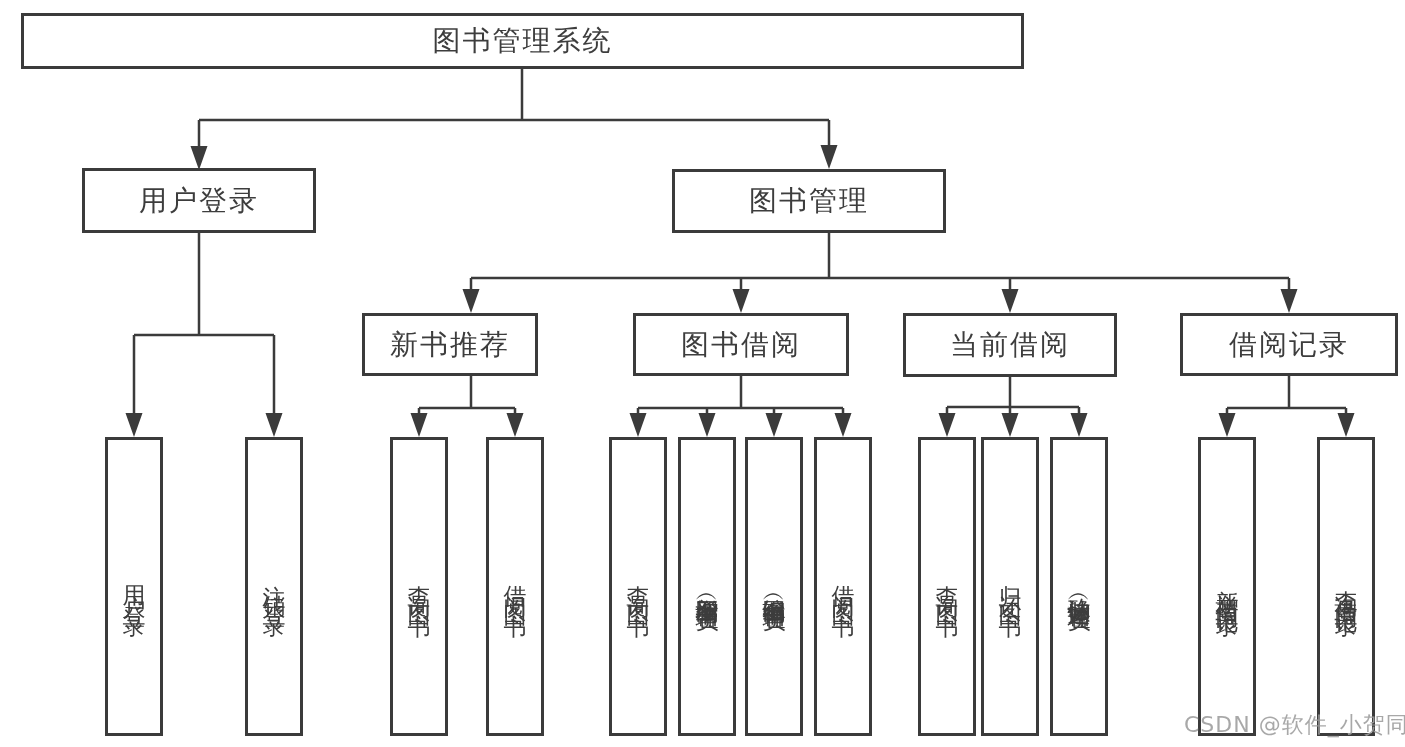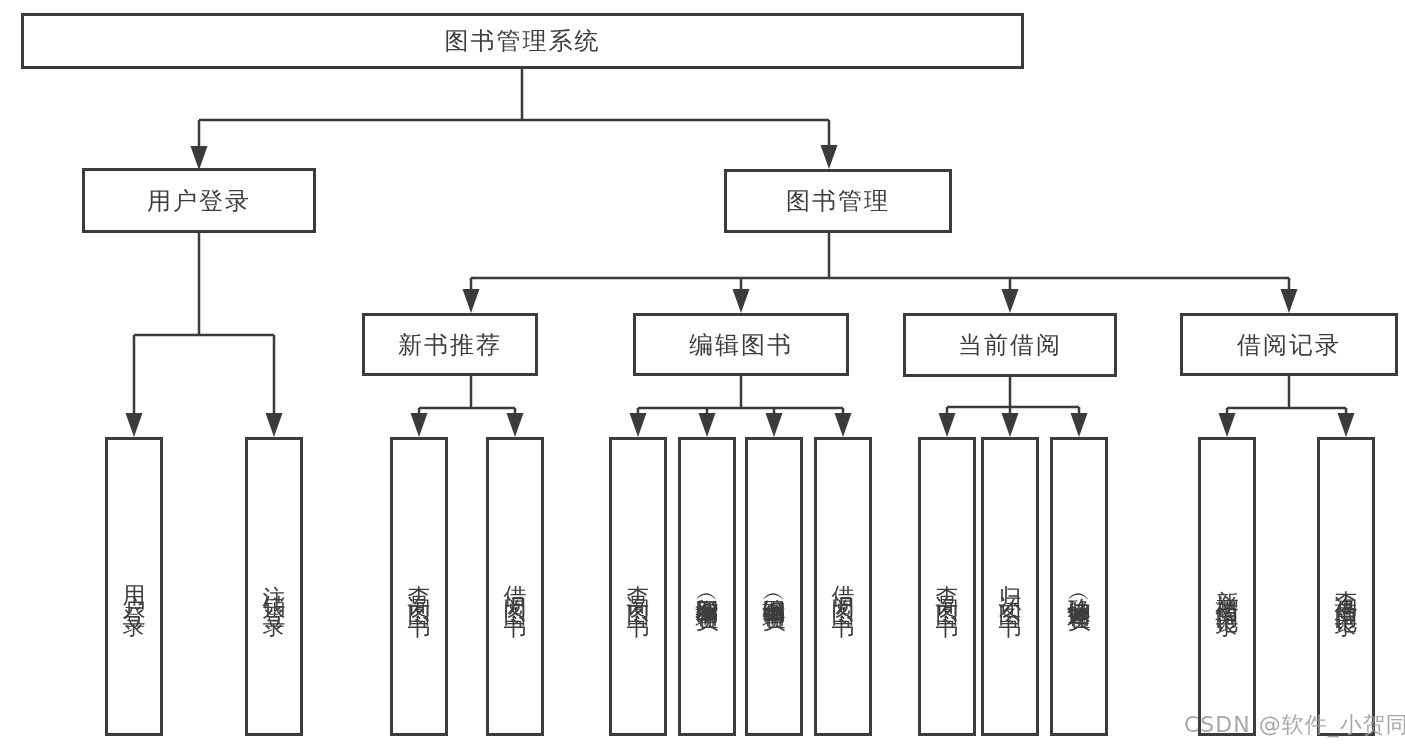--- a/index.html
+++ b/index.html
@@ -16,21 +16,21 @@
   .box{
     position:absolute;
     box-sizing:border-box;
     border:3px solid #3b3b3b;
     background:#ffffff;
     display:grid;
     place-items:center;
     color:#3d3d3d;
   }
   .box.h span{
-    font-size:24px;
+    font-size:28px;
     letter-spacing:2px;
     white-space:nowrap;
     color:#3d3d3d;
   }
   .box.v span{
     writing-mode:vertical-rl;
     text-orientation:mixed;
     font-size:23px;
     letter-spacing:10px;
     line-height:1;
@@ -84,29 +84,29 @@
       M1337.5,413 L1354.5,413 L1346,437 Z"></path>
   </svg>
 
   <div class="box h" style="left:21px;top:13px;width:1003px;height:56px">
     <span>图书管理系统</span>
   </div>
 
   <div class="box h" style="left:82px;top:168px;width:234px;height:65px">
     <span>用户登录</span>
   </div>
-  <div class="box h" style="left:724px;top:169px;width:228px;height:64px">
+  <div class="box h" style="left:672px;top:169px;width:274px;height:64px">
     <span>图书管理</span>
   </div>
 
   <div class="box h" style="left:362px;top:313px;width:176px;height:63px">
     <span>新书推荐</span>
   </div>
   <div class="box h" style="left:633px;top:313px;width:216px;height:63px">
-    <span>编辑图书</span>
+    <span>图书借阅</span>
   </div>
   <div class="box h" style="left:1180px;top:313px;width:218px;height:63px">
     <span>借阅记录</span>
   </div>
   <div class="box h" style="left:903px;top:313px;width:214px;height:64px">
     <span>当前借阅</span>
   </div>
 
   <div class="box v" style="left:105px;top:437px;width:58px;height:299px">
     <span>用户登录</span>

